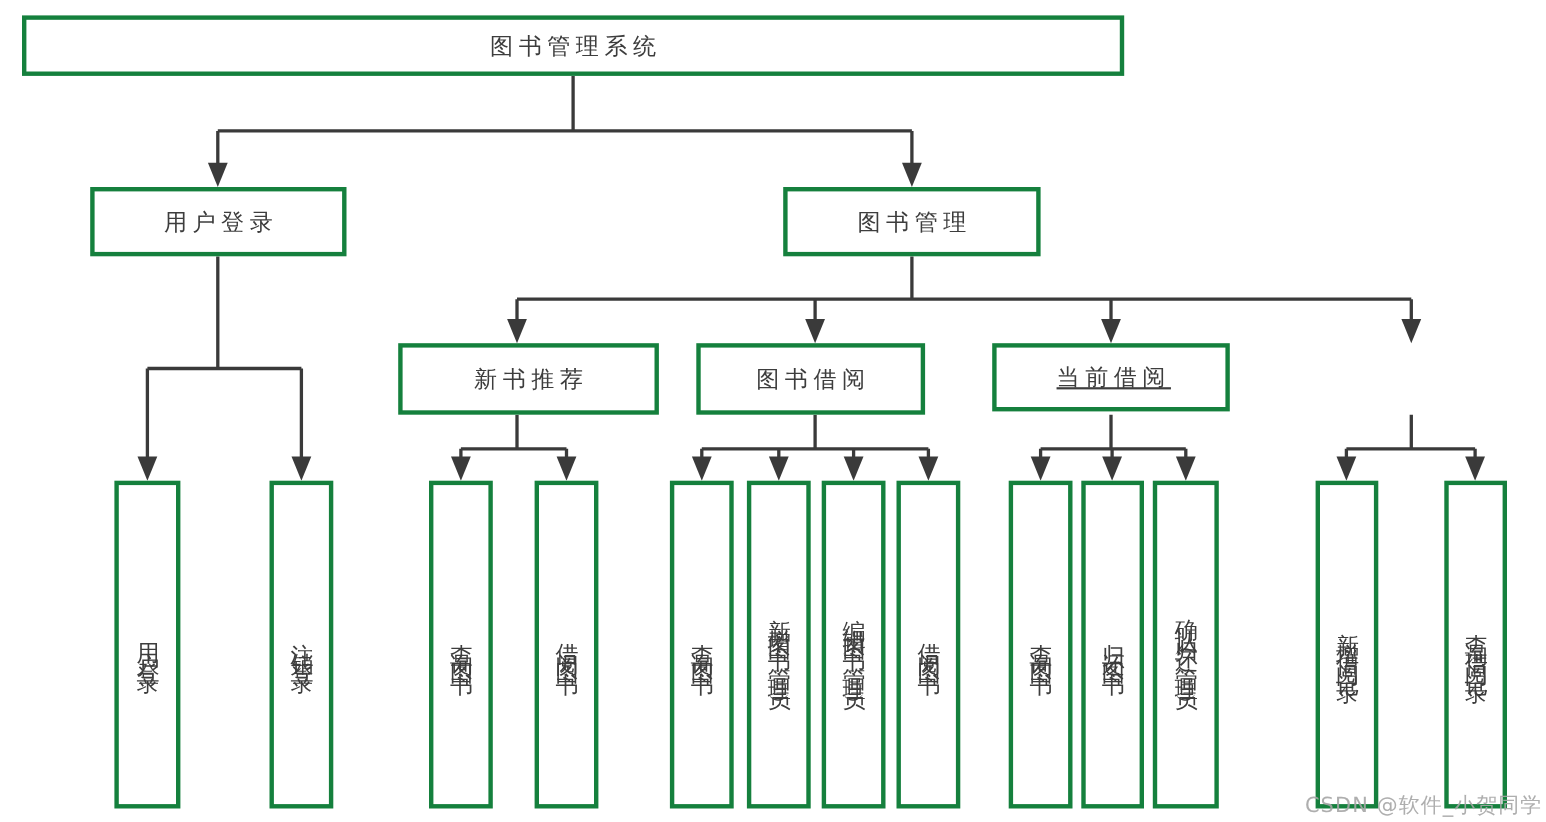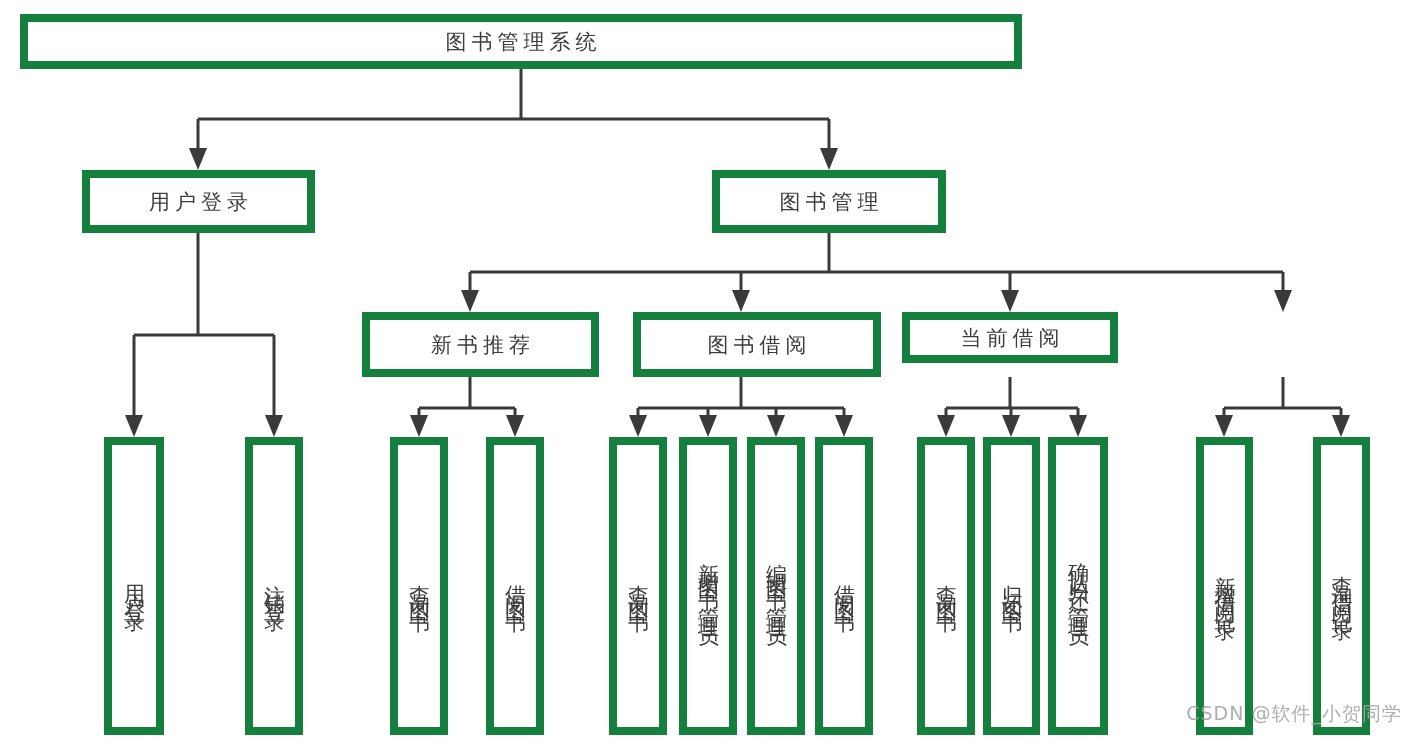--- a/index.html
+++ b/index.html
@@ -7,21 +7,21 @@
     position:relative;
     width:1405px;height:747px;
     background:#ffffff;
     font-family:"DejaVu Sans","Liberation Sans",sans-serif;
     overflow:hidden;
   }
   #connectors{position:absolute;left:0;top:0;z-index:1;}
   .box{
     position:absolute;
     box-sizing:border-box;
-    border:8px solid #15803d;
+    border:4px solid #15803d;
     background:#ffffff;
     display:flex;
     align-items:center;
     justify-content:center;
     z-index:2;
     color:#3d3d3d;
   }
   .box.h .label{
     font-size:21px;
     letter-spacing:5px;
@@ -32,21 +32,21 @@
     writing-mode:vertical-lr;
     text-orientation:mixed;
     font-size:21px;
     letter-spacing:9px;
     line-height:1;
     white-space:nowrap;
   }
   .watermark{
     position:absolute;
     right:3px;
-    bottom:20px;
+    bottom:2px;
     z-index:3;
     font-size:19px;
     letter-spacing:1px;
     color:rgba(165,165,165,0.9);
     white-space:nowrap;
   }
 </style>
 </head>
 <body>
 
@@ -106,24 +106,24 @@
   <div class="box h" style="left:82px;top:170px;width:233px;height:63px;">
     <span class="label">用户登录</span>
   </div>
   <div class="box h" style="left:712px;top:170px;width:234px;height:63px;text-align:center;">
     <span class="label">图书管理</span>
   </div>
 
   <div class="box h" style="left:362px;top:312px;width:237px;height:65px;">
     <span class="label">新书推荐</span>
   </div>
-  <div class="box h" style="left:633px;top:312px;width:248px;height:65px;">
+  <div class="box h" style="left:633px;top:312px;width:208px;height:65px;">
     <span class="label">图书借阅</span>
   </div>
-  <div class="box h" style="left:902px;top:312px;width:216px;height:51px;">
+  <div class="box h" style="left:902px;top:312px;width:216px;height:62px;text-decoration:underline;">
     <span class="label">当前借阅</span>
   </div>
 
   <div class="box v" style="left:104px;top:437px;width:60px;height:298px;">
     <span class="label">用户登录</span>
   </div>
   <div class="box v" style="left:245px;top:437px;width:58px;height:298px;">
     <span class="label">注销登录</span>
   </div>
 

